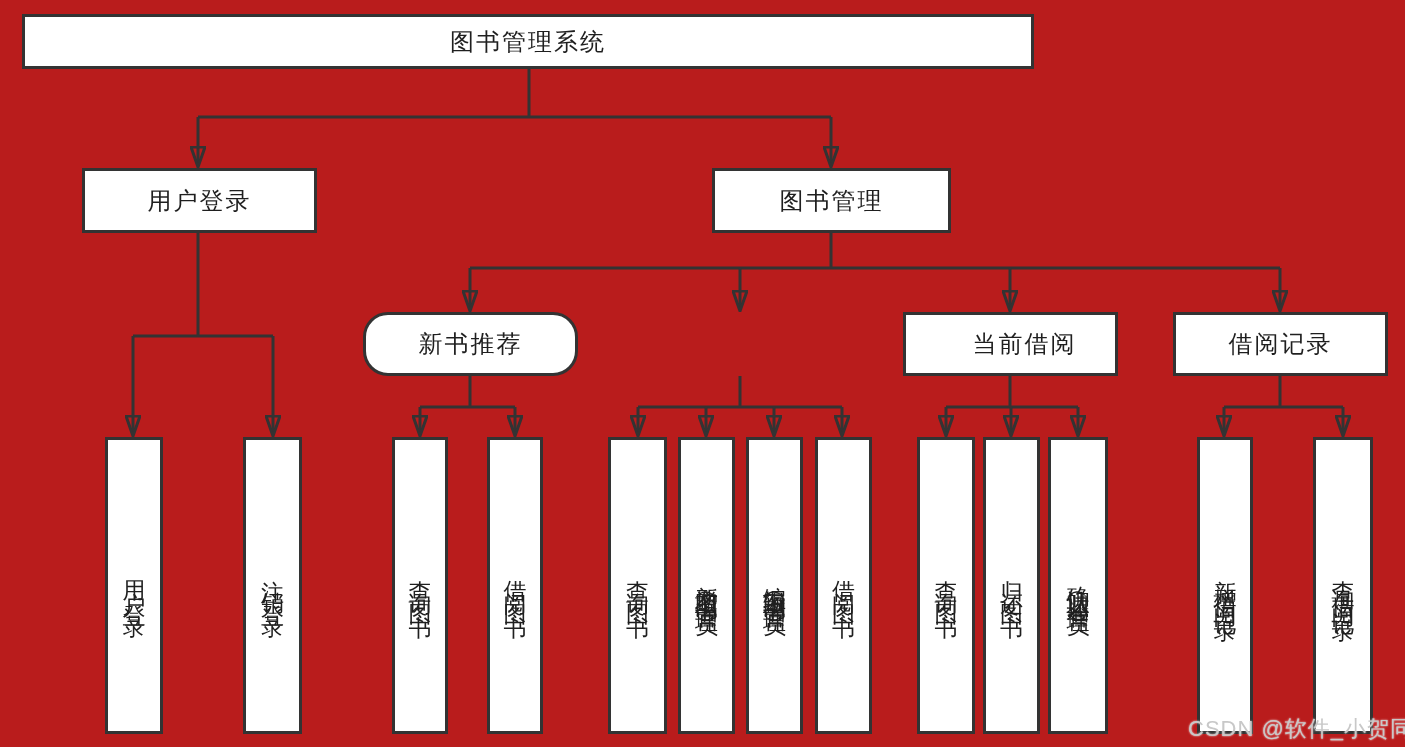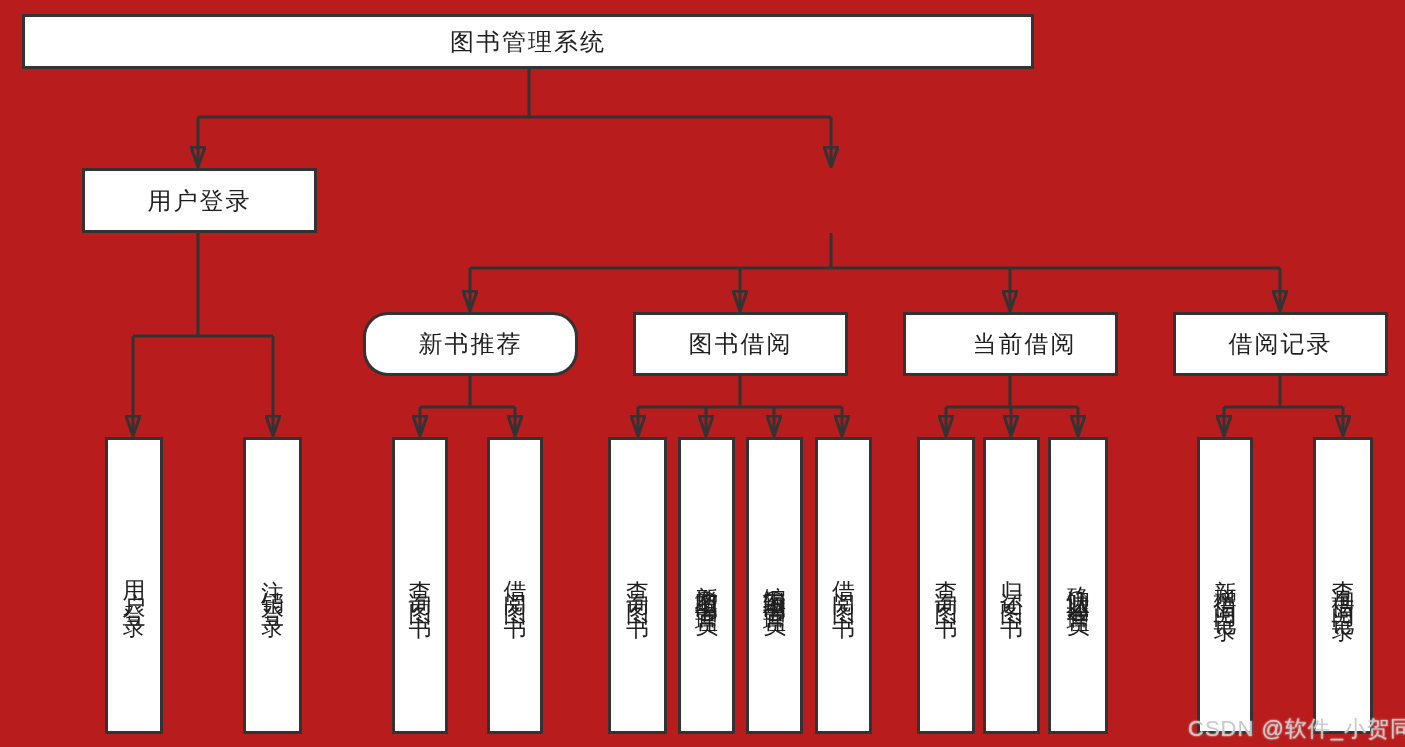--- a/index.html
+++ b/index.html
@@ -133,27 +133,27 @@
     <line x1="1343" y1="407" x2="1343" y2="435" marker-end="url(#arr)"></line>
   </svg>
 
   <div class="box n-root">
     <span class="h-label">图书管理系统</span>
   </div>
 
   <div class="box n-login">
     <span class="h-label">用户登录</span>
   </div>
+  <div class="box n-mgmt">
+    <span class="h-label">图书管理</span>
+  </div>
 
   <div class="box n-l3 n-newrec">
     <span class="h-label">新书推荐</span>
   </div>
-  <div class="box n-l3 n-borrow">
-    <span class="h-label">图书借阅</span>
-  </div>
   <div class="box n-l3 n-current">
     <span class="h-label">当前借阅</span>
   </div>
   <div class="box n-l3 n-record">
     <span class="h-label">借阅记录</span>
   </div>
 
   <div class="box leaf lf-1">
     <span class="v-text">用户登录</span>
   </div>

